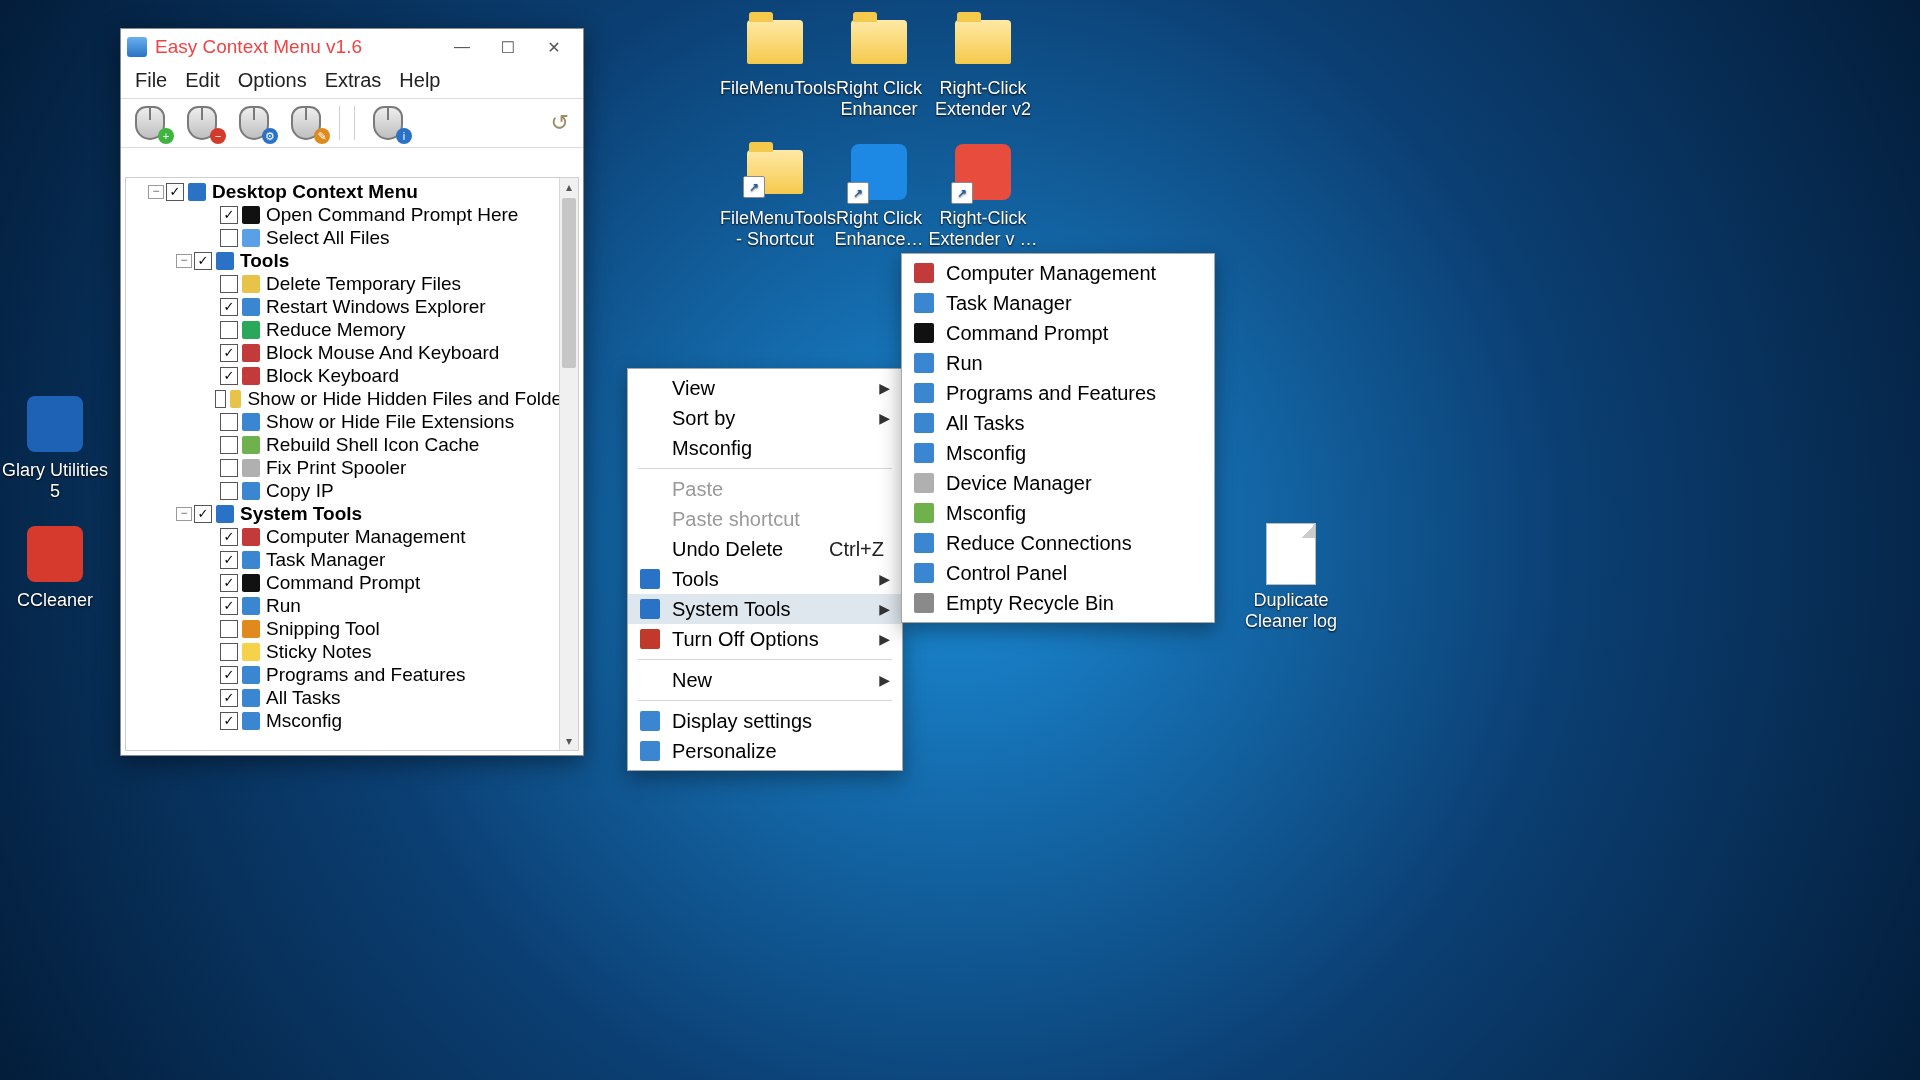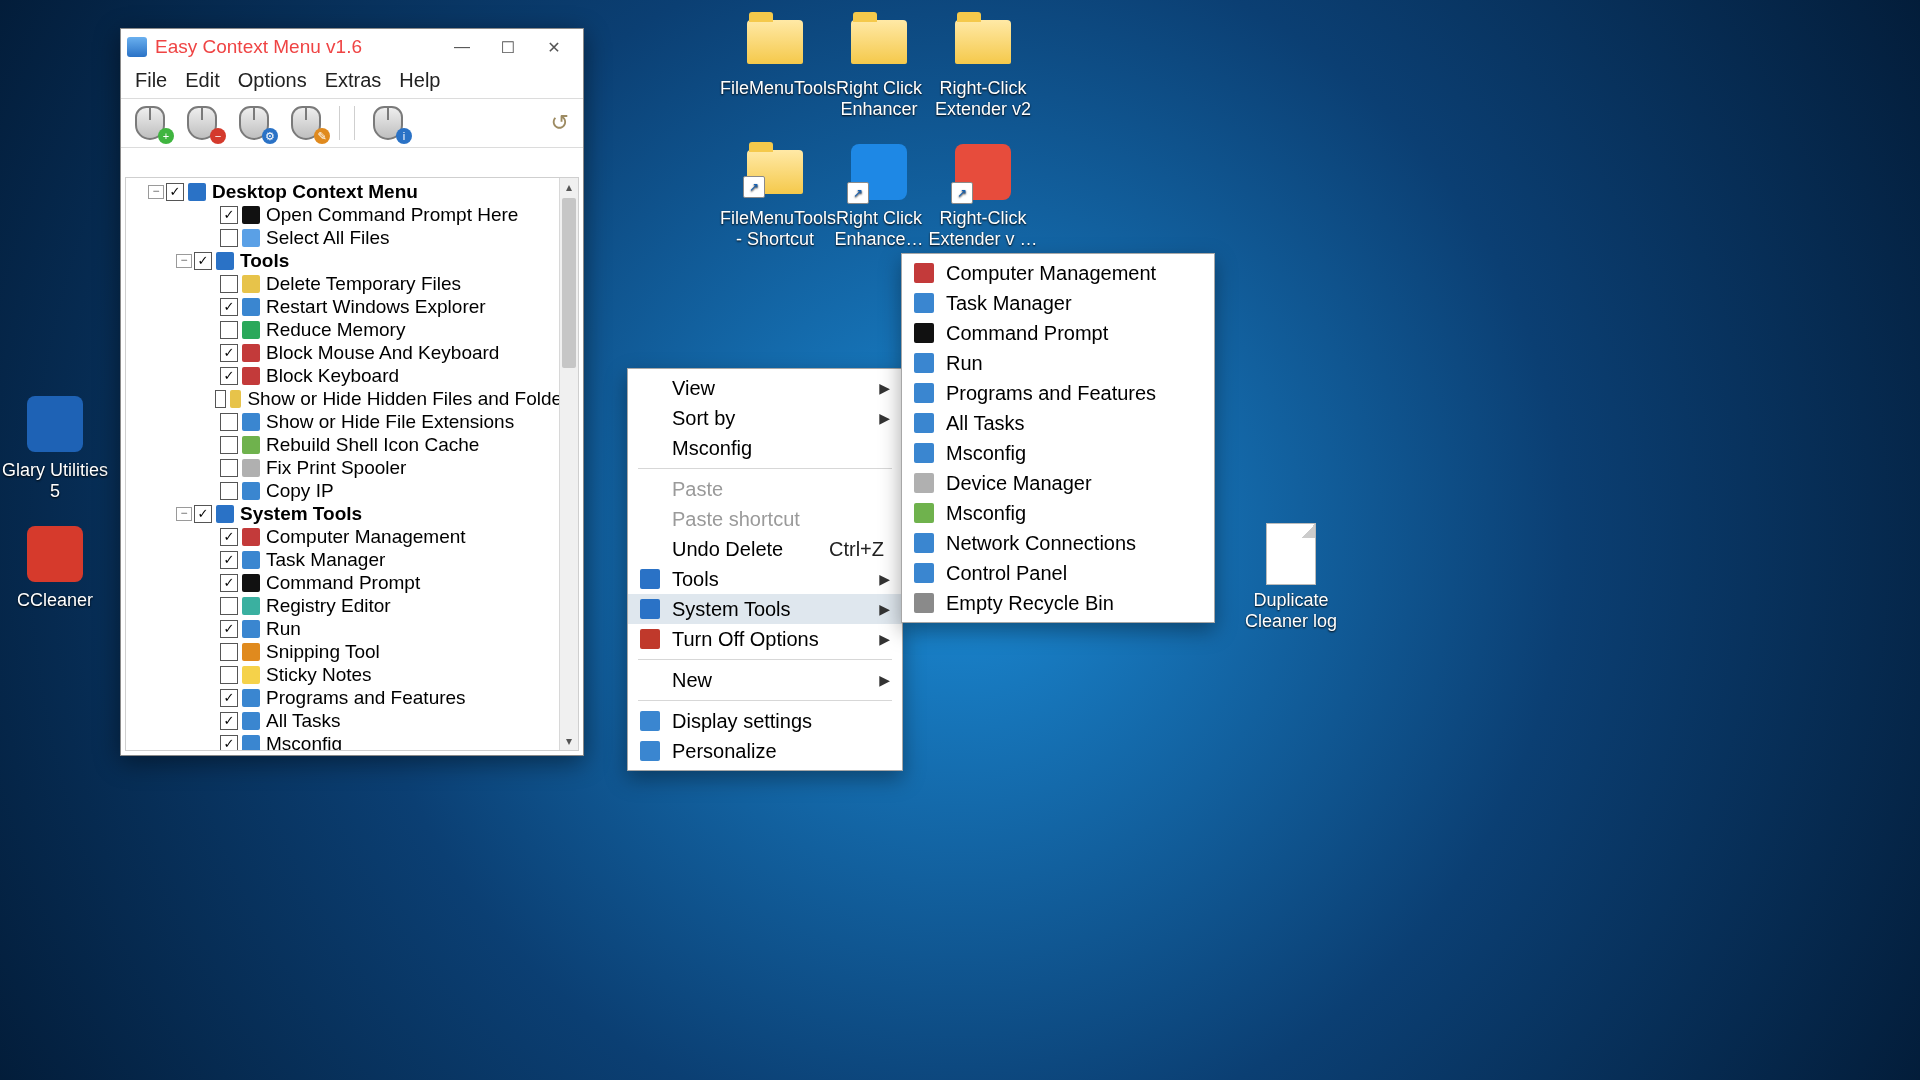--- a/index.html
+++ b/index.html
@@ -295,26 +295,20 @@
           <span class="lbl">Task Manager</span>
         </div>
         <div class="row ind3">
           <span class="exp blank"></span>
           <span class="chk">✓</span>
           <span class="ic" style="background:#111"></span>
           <span class="lbl">Command Prompt</span>
         </div>
         <div class="row ind3">
           <span class="exp blank"></span>
-          <span class="chk"></span>
-          <span class="ic" style="background:#3ab0a0"></span>
-          <span class="lbl">Registry Editor</span>
-        </div>
-        <div class="row ind3">
-          <span class="exp blank"></span>
           <span class="chk">✓</span>
           <span class="ic" style="background:#3a86d0"></span>
           <span class="lbl">Run</span>
         </div>
         <div class="row ind3">
           <span class="exp blank"></span>
           <span class="chk"></span>
           <span class="ic" style="background:#e08a1e"></span>
           <span class="lbl">Snipping Tool</span>
         </div>
@@ -437,21 +431,21 @@
     <div class="item">
       <span class="ico" style="background:#b0b0b0"></span>
       <span>Device Manager</span>
     </div>
     <div class="item">
       <span class="ico" style="background:#6fb24d"></span>
       <span>Msconfig</span>
     </div>
     <div class="item">
       <span class="ico" style="background:#3a86d0"></span>
-      <span>Network Connections</span>
+      <span>Reduce Connections</span>
     </div>
     <div class="item">
       <span class="ico" style="background:#3a86d0"></span>
       <span>Control Panel</span>
     </div>
     <div class="item">
       <span class="ico" style="background:#8a8a8a"></span>
       <span>Empty Recycle Bin</span>
     </div>
   </div>

